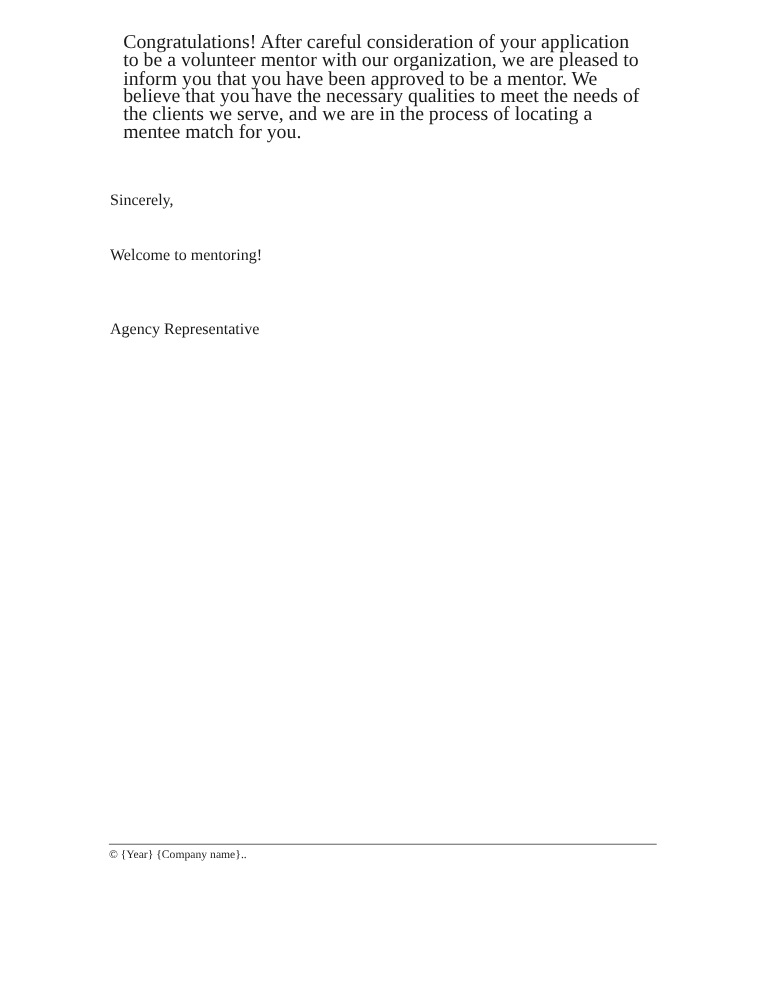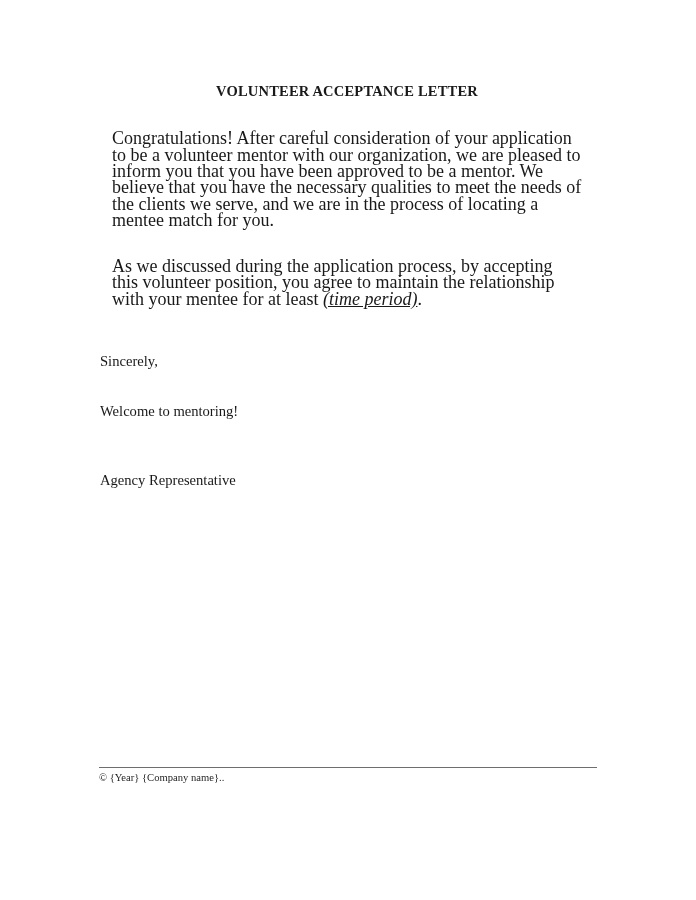--- a/index.html
+++ b/index.html
@@ -94,26 +94,24 @@
     color: #1f1f1f;
   }
 </style>
 </head>
 <body>
 
 <div class="page">
 
   <div class="content">
 
-    <h1 class="doc-title">VOLUNTEER ACCEPTANCE LETTER</h1>
 
 
     <p class="body-para">Congratulations! After careful consideration of your application to be a volunteer mentor with our organization, we are pleased to inform you that you have been approved to be a mentor. We believe that you have the necessary qualities to meet the needs of the clients we serve, and we are in the process of locating a mentee match for you.</p>
 
-    <p class="body-para"><span>As we discussed during the application process, by accepting this volunteer position, you agree to maintain the relationship with your mentee for at least </span><span class="emph">(time period)</span><span>.</span></p>
 
 
     <p class="closing-line closing-sincerely">Sincerely,</p>
 
     <p class="closing-line closing-welcome">Welcome to mentoring!</p>
 
     <p class="closing-line closing-signature">Agency Representative</p>
 
   </div>
 

